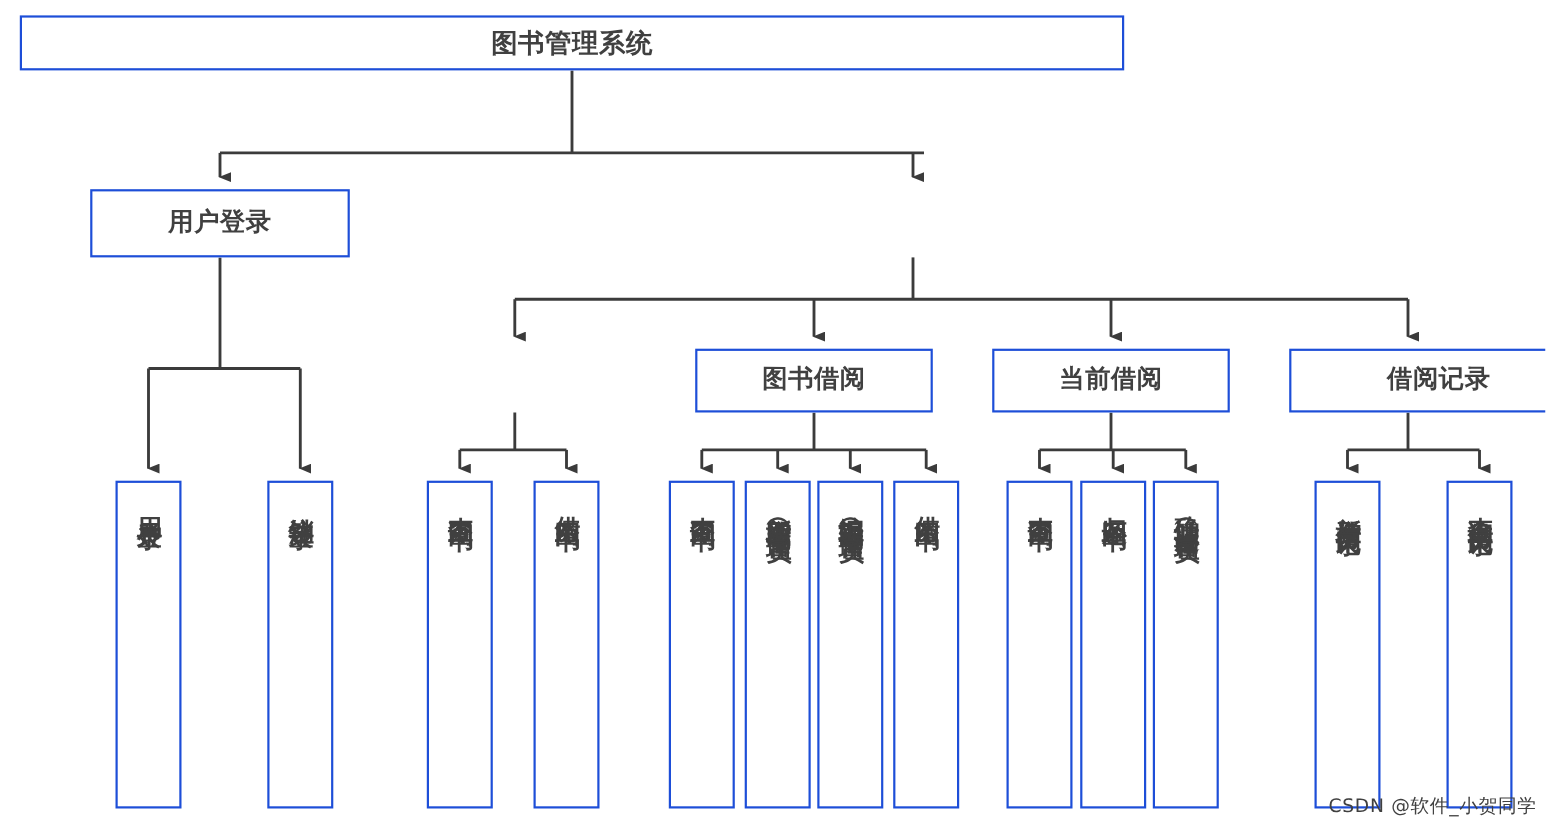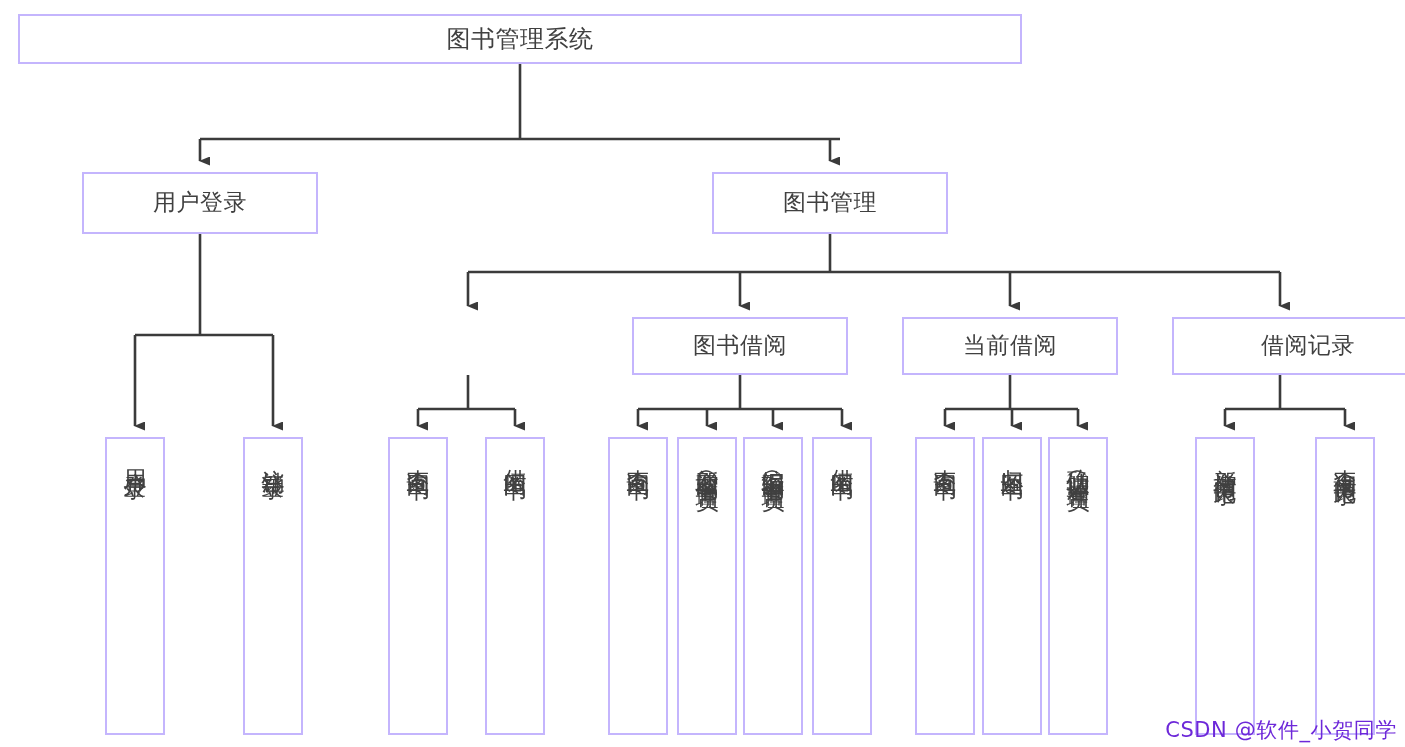--- a/index.html
+++ b/index.html
@@ -24,25 +24,26 @@
     left: 0;
     top: 0;
     width: 1405px;
     height: 747px;
     pointer-events: none;
   }
   .node {
     position: absolute;
     box-sizing: border-box;
     background: #ffffff;
-    border: 2px solid #c4b5fd;
+    border: 2px solid #1d4ed8;
     display: flex;
     align-items: center;
     justify-content: center;
     z-index: 2;
+    font-weight: bold;
   }
   .node .label {
     font-size: 23px;
     line-height: 1.12;
     color: #404040;
     letter-spacing: 0.5px;
     text-align: center;
     white-space: nowrap;
   }
   .node.vertical {
@@ -58,22 +59,22 @@
     letter-spacing: 3px;
     white-space: normal;
   }
   .node.root .label {
     font-size: 24px;
   }
   #watermark {
     position: absolute;
     right: 8px;
     bottom: 3px;
-    font-size: 21px;
-    color: #6d28d9;
+    font-size: 17px;
+    color: #404040;
     letter-spacing: 0.6px;
     white-space: nowrap;
     z-index: 3;
   }
 </style>
 </head>
 <body>
 
 <div id="canvas">
 
@@ -140,23 +141,20 @@
   </svg>
 
   <div class="node root" style="left:18px; top:14px; width:1004px; height:50px;">
     <span class="label">图书管理系统</span>
   </div>
 
   <div class="node" style="left:82px; top:172px; width:236px; height:62px;">
     <span class="label">用户登录</span>
   </div>
 
-  <div class="node" style="left:712px; top:172px; width:236px; height:62px;">
-    <span class="label">图书管理</span>
-  </div>
 
 
   <div class="node" style="left:902px; top:317px; width:216px; height:58px;">
     <span class="label">当前借阅</span>
   </div>
 
   <div class="node" style="left:632px; top:317px; width:216px; height:58px;">
     <span class="label">图书借阅</span>
   </div>
 

